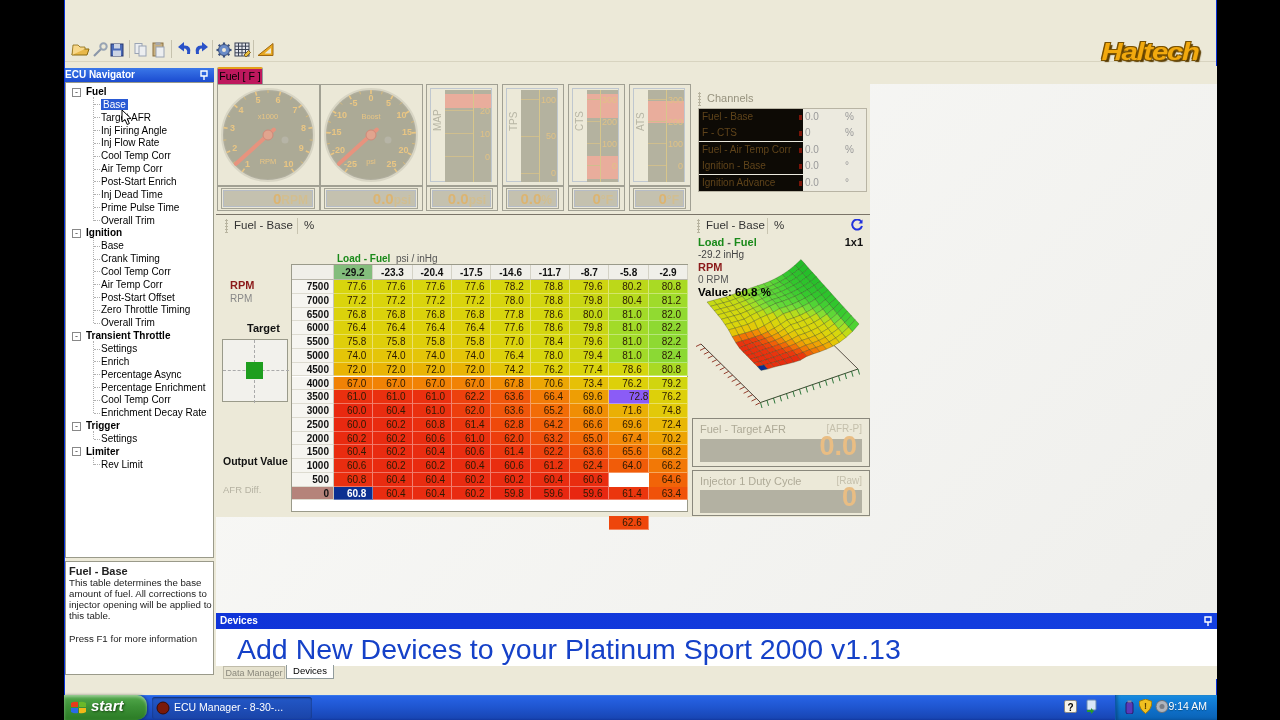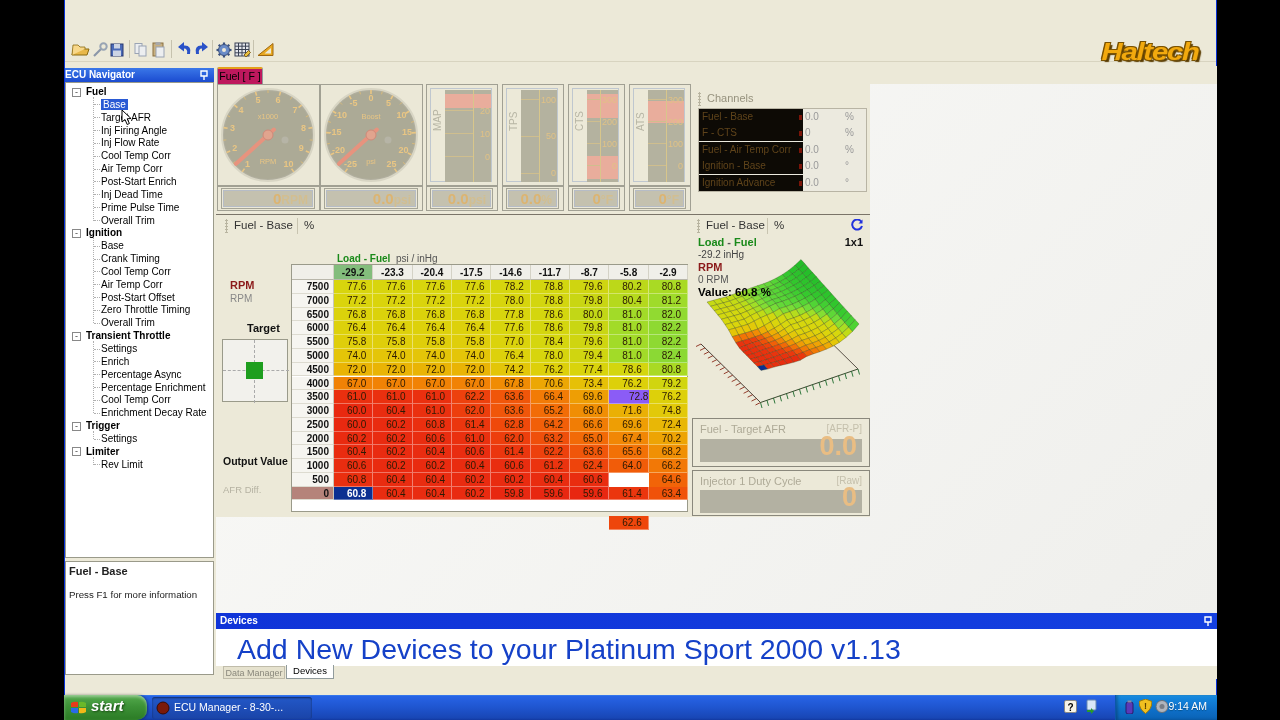--- a/index.html
+++ b/index.html
@@ -196,20 +196,21 @@
         <div style="position:absolute;left:27px;top:155.3px;width:1px;height:84.9px;border-left:1px dotted #b0b0b0"></div>
         <div style="position:absolute;left:27px;top:258.1px;width:1px;height:72.1px;border-left:1px dotted #b0b0b0"></div>
         <div style="position:absolute;left:27px;top:348.1px;width:1px;height:7.9px;border-left:1px dotted #b0b0b0"></div>
         <div style="position:absolute;left:27px;top:373.8px;width:1px;height:7.9px;border-left:1px dotted #b0b0b0"></div>
         <svg style="position:absolute;left:55px;top:26px;z-index:9" width="12" height="18" viewBox="0 0 12 18">
           <path d="M1 1 L1 13 L4 10.5 L6.2 15.5 L8.4 14.5 L6.2 9.8 L10 9.5 Z" fill="#fff" stroke="#000" stroke-width="1"></path>
         </svg>
       </div>
   <div id="descpanel">
     <div style="font-weight:bold;font-size:11px">Fuel - Base</div>
+    <div style="line-height:11px">This table determines the base amount of fuel. All corrections to injector opening will be applied to this table.</div>
     <div style="margin-top:12px">Press F1 for more information</div>
   </div>
   <div id="client">
     <div id="tabstrip">
           <div id="tabfuel">Fuel [ F ]</div>
         </div>
     <div class="abs" style="left:0;top:18px;width:654px;height:433px;background:#ece9d8"></div>
     <div class="abs" style="left:0;top:147.5px;width:654px;height:1px;background:#7a7468"></div>
     <div class="gcell" style="left:1px;top:18px;width:103px;height:102px"></div>
         <div class="gcell" style="left:1px;top:120px;width:103px;height:25px"></div>

